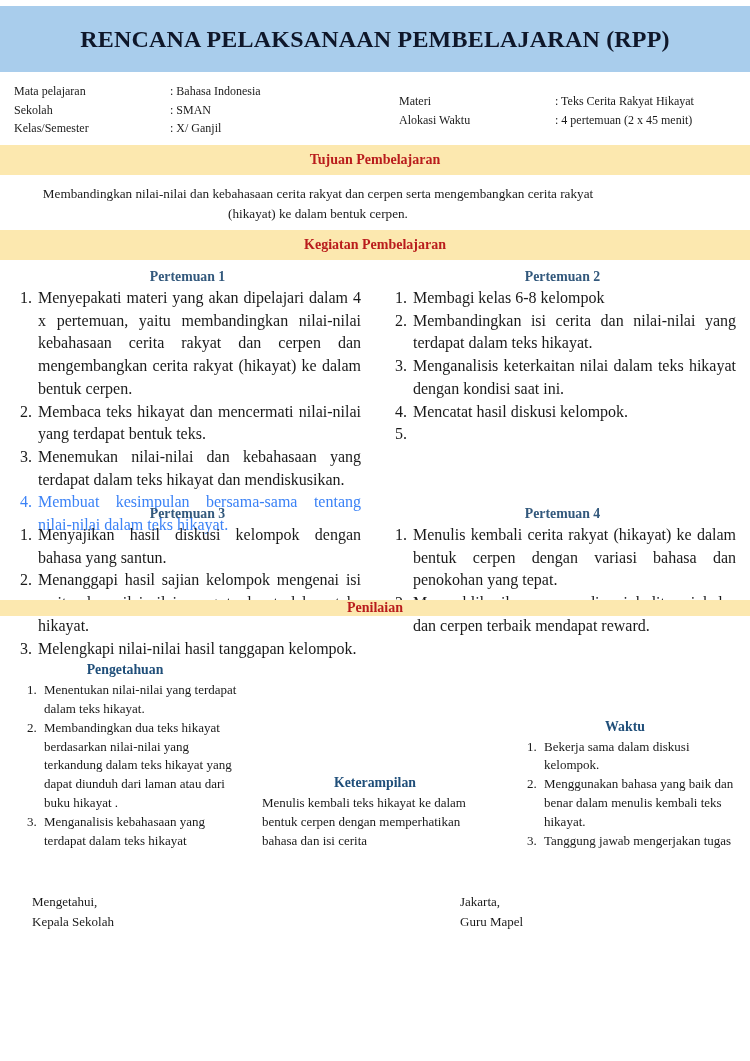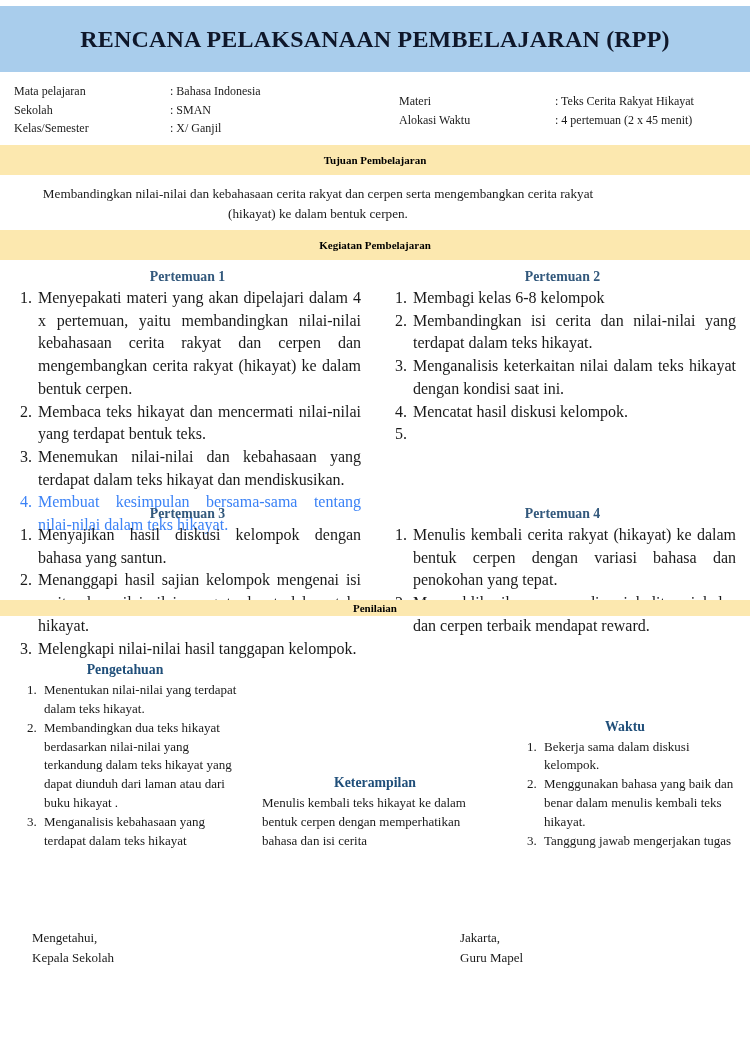--- a/index.html
+++ b/index.html
@@ -80,22 +80,22 @@
     position: absolute;
     left: 0;
     width: 750px;
     background: #fce8af;
     display: flex;
     align-items: center;
     justify-content: center;
   }
   .band-title {
     font-weight: bold;
-    font-size: 11px;
-    color: #000000;
+    font-size: 14px;
+    color: #b91c1c;
   }
 
   
   .tujuan-body {
     position: absolute;
     left: 0;
     top: 178px;
     width: 636px;
     padding: 6px 18px 0 18px;
     box-sizing: border-box;
@@ -175,21 +175,21 @@
   .assess-plain {
     font-size: 13px;
     line-height: 1.45;
     padding-left: 2px;
   }
 
   
   .sign-row {
     position: absolute;
     left: 0;
-    top: 928px;
+    top: 892px;
     width: 750px;
     display: flex;
     font-size: 13px;
     line-height: 1.5;
   }
   .sign-left {
     width: 460px;
     padding-left: 32px;
     box-sizing: border-box;
   }

